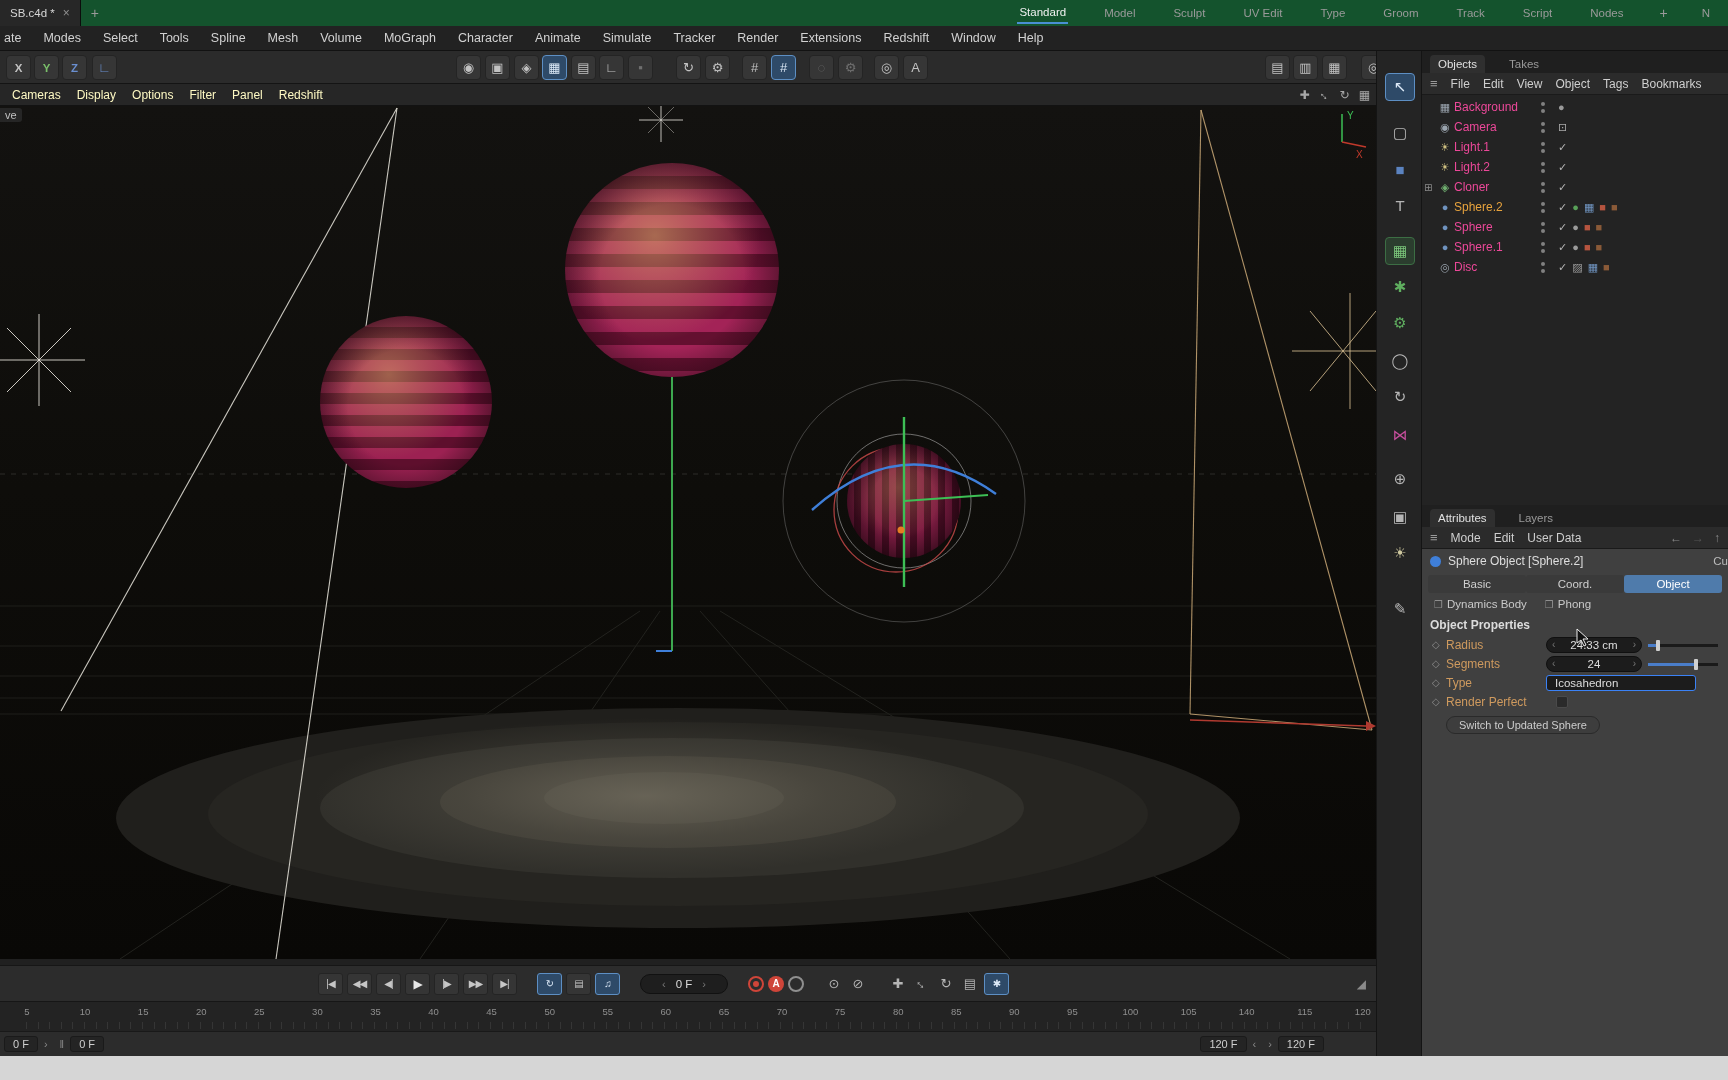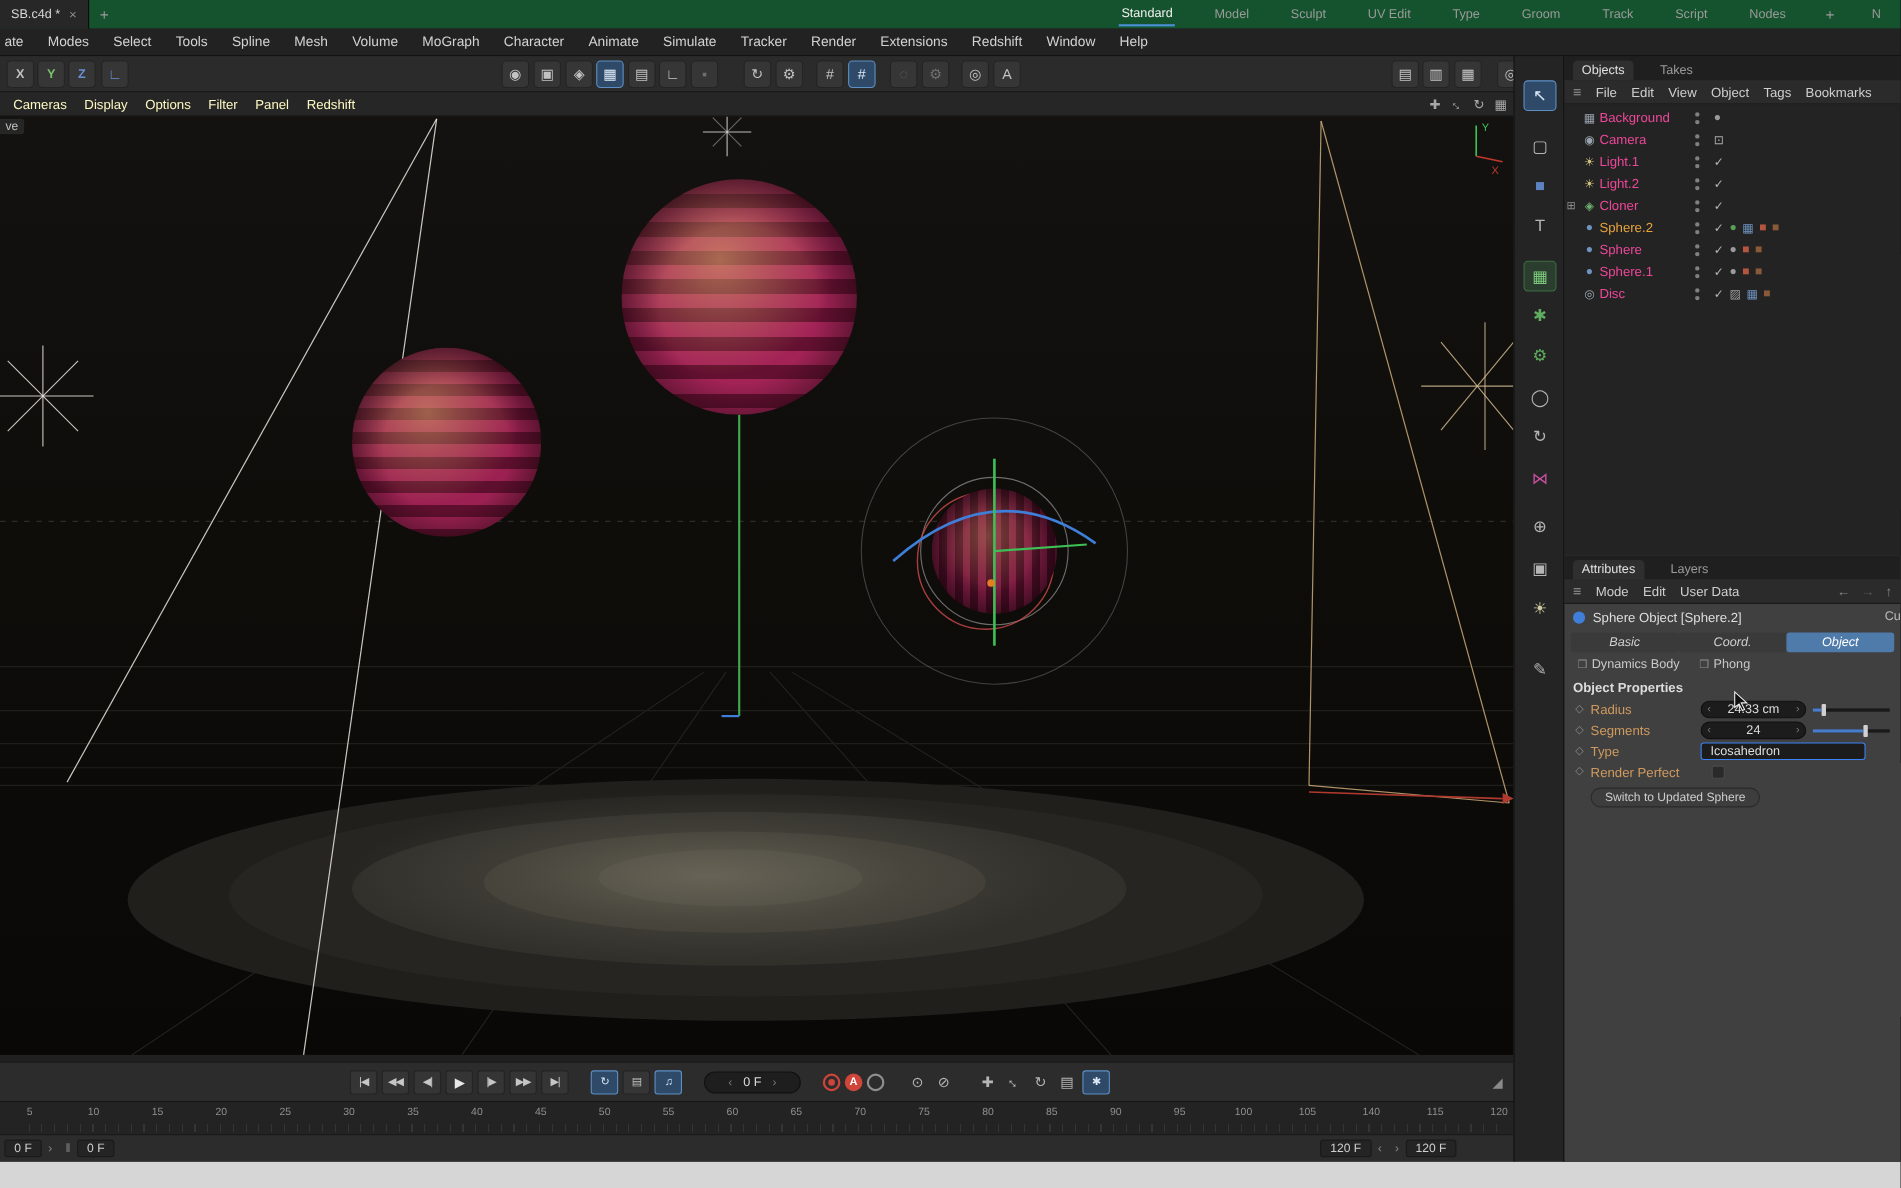--- a/index.html
+++ b/index.html
@@ -117,21 +117,21 @@
   .odots { width:10px; display:flex; flex-direction:column; gap:3px; align-items:center; margin-right:10px; }
   .odots i { width:4px; height:4px; border-radius:50%; background:#808080; }
   .otags { display:flex; gap:5px; align-items:center; font-size:11px; }
   .tag-check { color:#b5b5b5; }
 
   .attrs { flex:1; display:flex; flex-direction:column; background:#404040; }
   .atitle { height:24px; display:flex; align-items:center; gap:7px; padding-left:8px; flex:none; }
   .atitle .ball { width:11px; height:11px; border-radius:50%; background:#3f7fd9; }
   .atitle .tt { color:#dedede; font-size:12px; }
   .atitle .cut { margin-left:auto; margin-right:0; color:#bbb; font-size:11.5px; }
-  .sectabs { display:flex; gap:0; padding:2px 6px; flex:none;font-style:italic; }
+  .sectabs { display:flex; gap:0; padding:2px 6px; flex:none; }
   .sectabs .st { flex:1; height:18px; background:#3a3a3a; border-radius:3px; display:flex; align-items:center; justify-content:center; color:#cfcfcf; font-size:11.5px; }
   .sectabs .st.active { background:#4f7bab; color:#fff; }
   .subtabs { display:flex; gap:18px; padding:3px 0 3px 12px; flex:none; color:#c9c9c9; font-size:11.5px; }
   .subtabs .page { color:#8f8f8f; margin-right:4px; font-size:10px; }
   .aheader { padding:5px 0 3px 8px; color:#dcdcdc; font-weight:bold; font-size:12px; flex:none; }
   .arow { height:19px; display:flex; align-items:center; padding-left:10px; flex:none; }
   .kdiamond { width:14px; color:#8a8a8a; font-size:10px; }
   .alabel { width:96px; color:#cf9a5e; font-size:12px; }
   .stepfield { width:96px; height:16px; background:#1c1c1c; border:1px solid #101010; border-radius:8px; display:flex; align-items:center; justify-content:space-between; padding:0 5px; margin-left:4px; }
   .stepfield b { color:#dedede; font-weight:normal; font-size:11.5px; }

